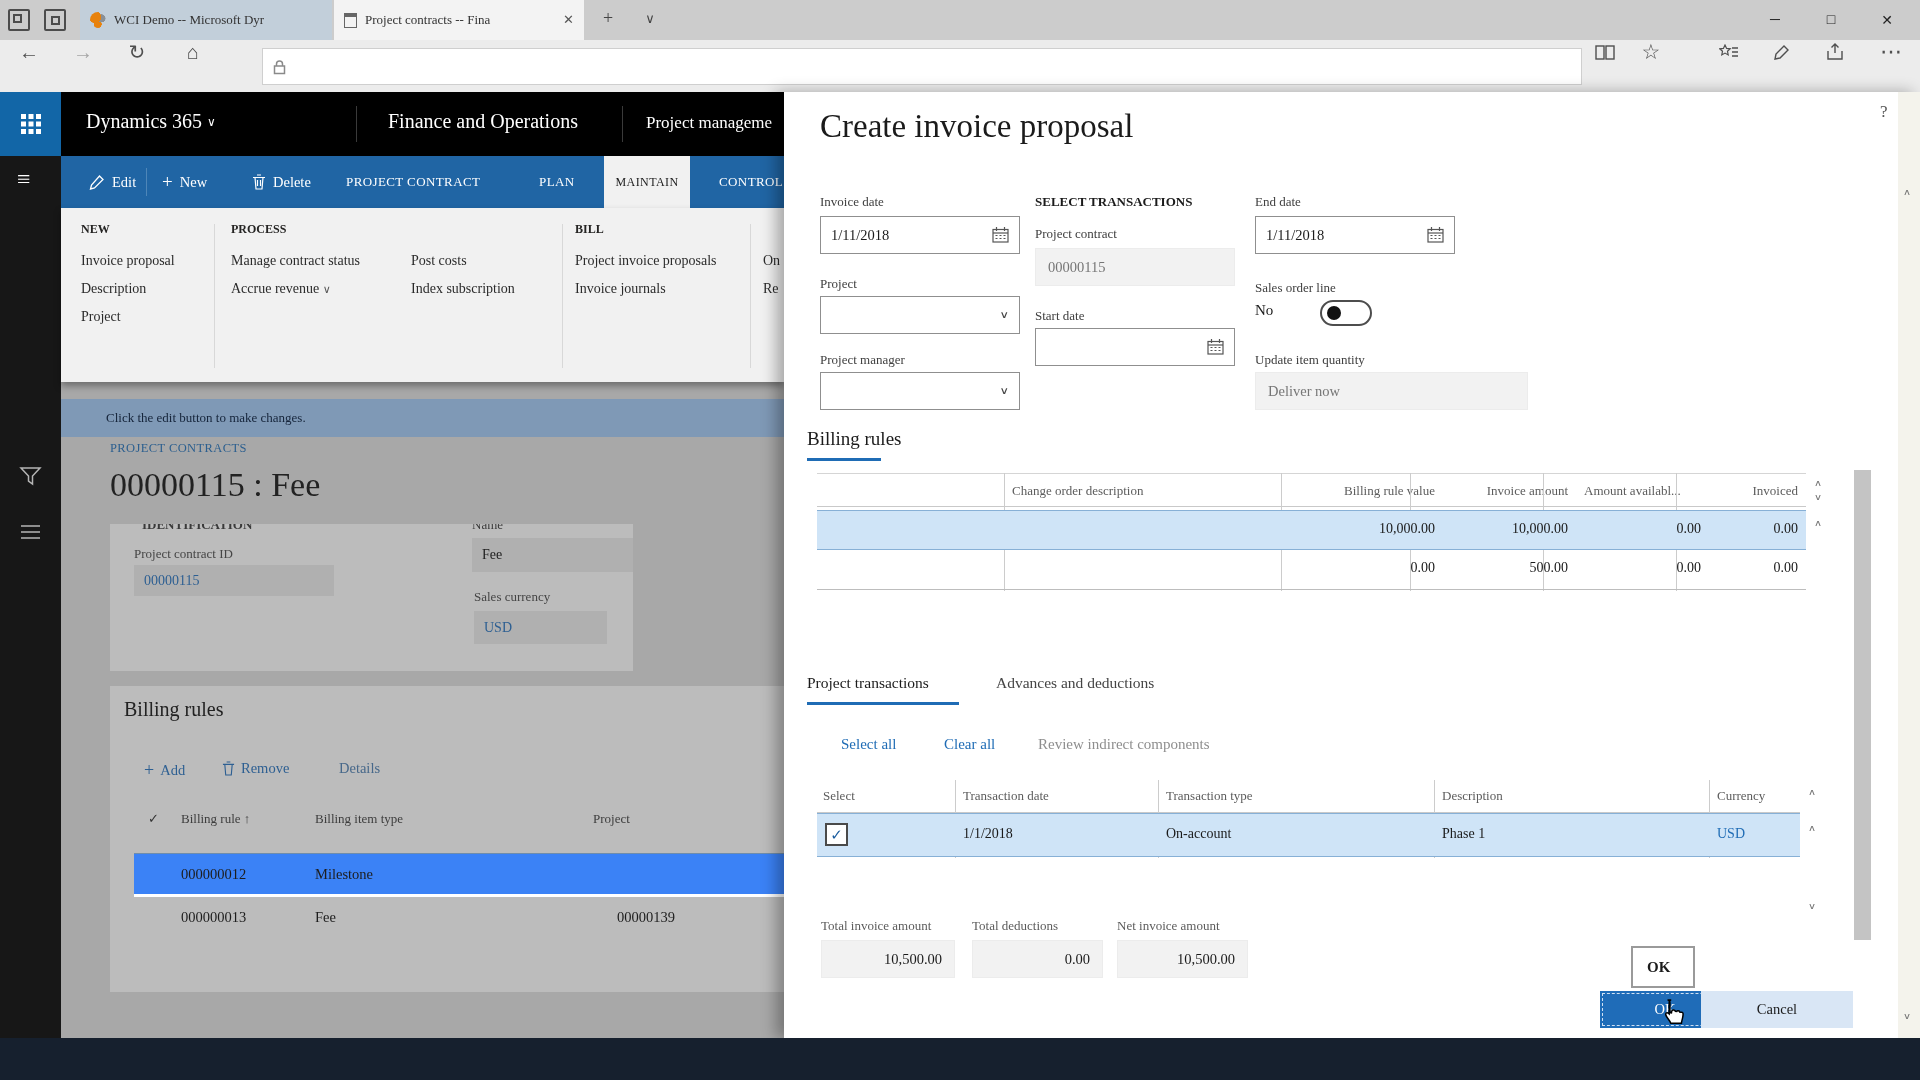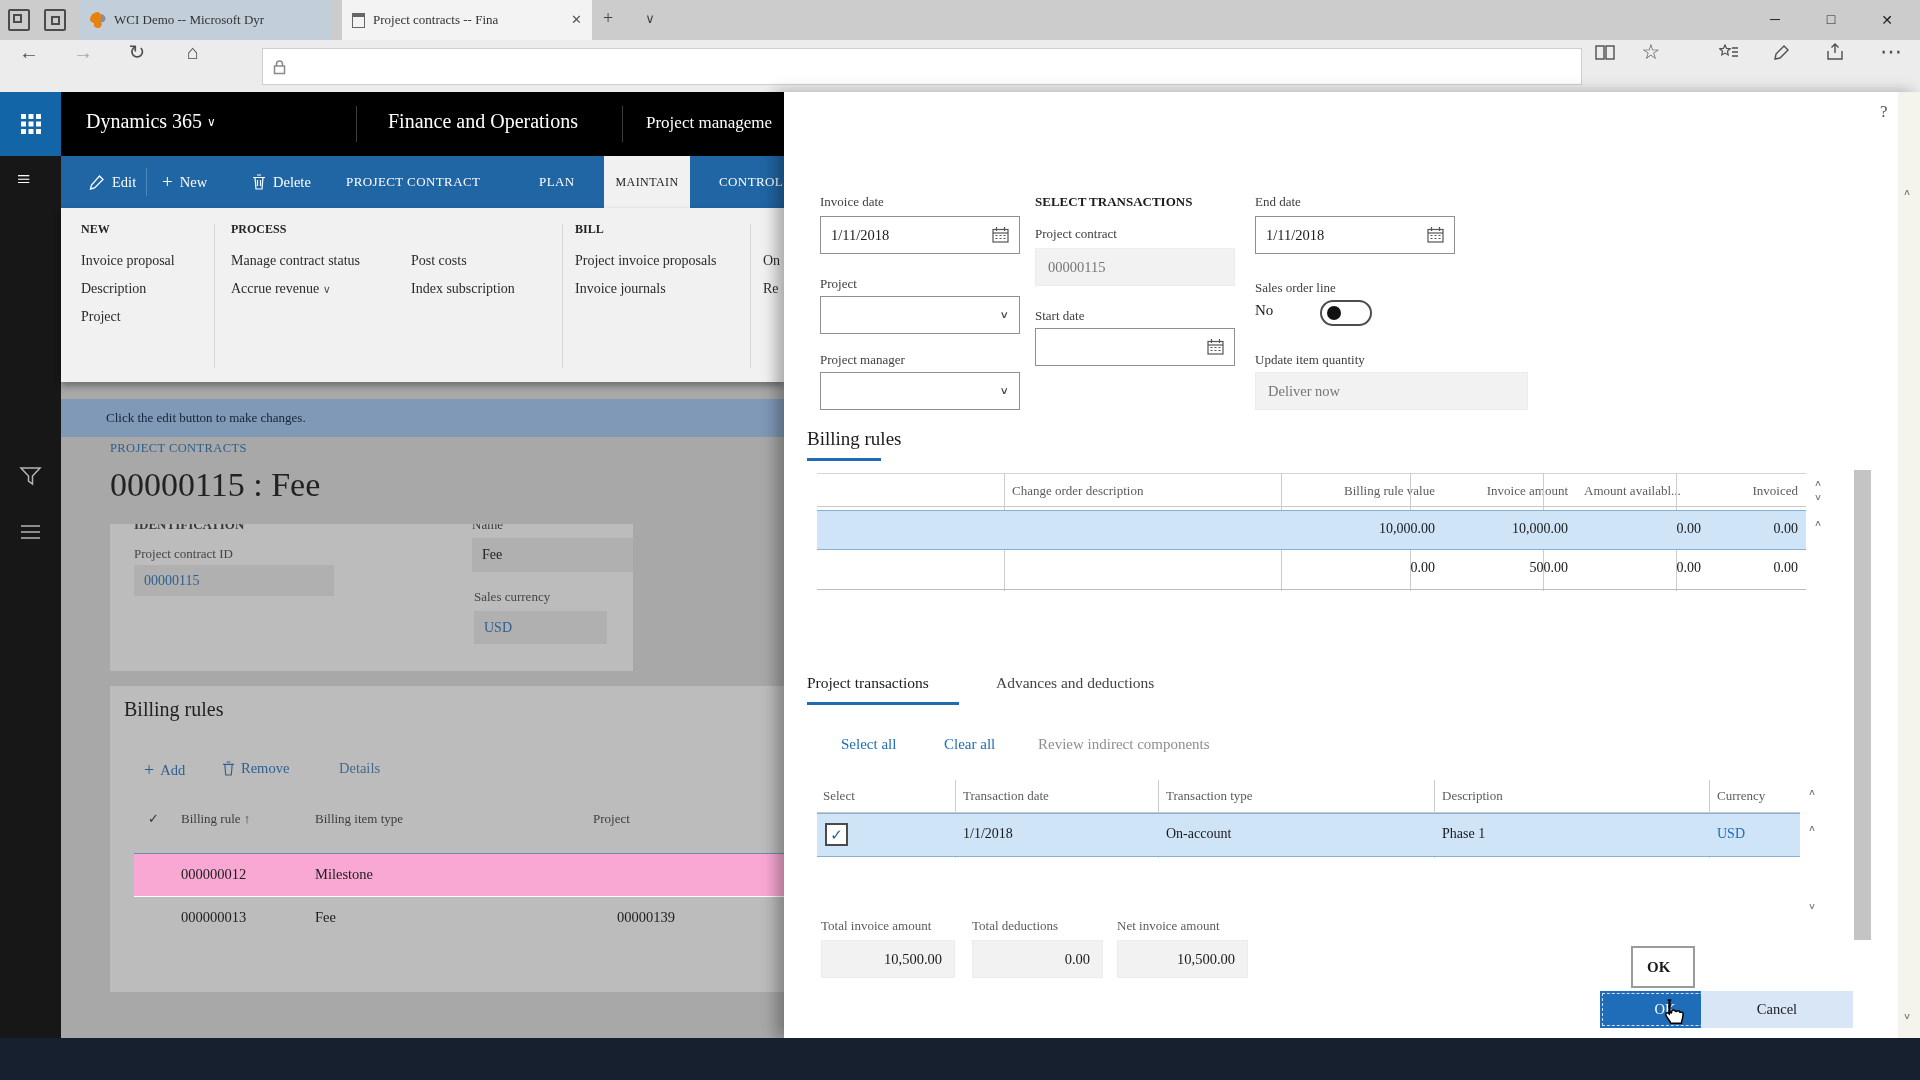--- a/index.html
+++ b/index.html
@@ -4,21 +4,21 @@
 <style>
 *{margin:0;padding:0;box-sizing:border-box}
 body{font-family:"Liberation Sans",sans-serif}
 .screen{position:relative;width:1920px;height:1080px;background:#a8a8a8;overflow:hidden;font-family:Liberation Serif, serif}
 .abs{position:absolute}
 .flex{display:flex;align-items:center}
 
 .tabbar{left:0;top:0;width:1920px;height:40px;background:#cccccc}
 .tab{top:0;height:40px;display:flex;align-items:center;font-size:13px;color:#333;padding:0 10px;cursor:default}
 .tab1{left:80px;width:252px;background:#c2cfda}
-.tab2{left:342px;width:250px;background:#f3f3f3}
+.tab2{left:334px;width:250px;background:#f3f3f3}
 .tabttl{white-space:nowrap;overflow:hidden;flex:1}
 .tbico{width:22px;height:22px;border:2px solid #4c4c4c;border-radius:2px;position:relative}
 .tbico i{position:absolute;left:3px;top:3px;width:9px;height:9px;border:2px solid #4c4c4c}
 .winbtn{top:0;width:46px;height:40px;display:flex;align-items:center;justify-content:center;font-size:14px;color:#222}
 .addr{left:0;top:40px;width:1920px;height:52px;background:#ececec}
 .navg{top:52px;width:34px;height:30px;margin-top:-15px;display:flex;align-items:center;justify-content:center;font-size:20px;color:#4f4f4f}
 .urlbox{left:262px;top:48px;width:1320px;height:37px;background:#fff;border:1px solid #cfcfcf;display:flex;align-items:center;padding:0 10px}
 .urltxt{font-size:14.5px;color:#565656;white-space:nowrap;overflow:hidden}
 
 .appnav{left:0;top:92px;width:1920px;height:64px;background:#000}
@@ -43,21 +43,21 @@
 .pgtitle{left:110px;top:466px;font-size:34px;font-weight:300;color:#222}
 .panel{background:#bcbcbc}
 .lblD{font-size:13px;color:#454545;white-space:nowrap}
 .greybox{background:#b0b0b0;display:flex;align-items:center;padding:0 10px;font-size:14px}
 .clip{height:11px;overflow:hidden}
 .clip span{display:block;margin-top:-7px;font-size:13px;color:#3a3a3a}
 .dimlink{color:#2d5f92}
 .toollink{font-size:14.5px;color:#2d5f92;white-space:nowrap}
 .gh{font-size:13px;color:#3d3d3d;white-space:nowrap}
 .grow{font-size:14.5px;color:#1d1d1d;white-space:nowrap}
-.selrowL{background:#f9a8d4;border-top:1px solid #6f8dac;border-bottom:1px solid #ffffff}
+.selrowL{background:#3b82f6;border-top:1px solid #6f8dac;border-bottom:3px solid #ffffff}
 
 .dialog{left:784px;top:92px;width:1136px;height:946px;background:#fff;box-shadow:-8px 0 14px rgba(0,0,0,.3)}
 .dlbl{font-size:13px;color:#404040;white-space:nowrap}
 .dinp{height:38px;border:1px solid #8f8f8f;background:#fff;display:flex;align-items:center;padding:0 10px;font-size:14.5px;color:#1b1b1b}
 .ddis{height:38px;background:#f2f2f2;border:1px solid #ececec;display:flex;align-items:center;padding:0 12px;font-size:14.5px;color:#767676}
 .chev{margin-left:auto;color:#444;font-size:13px;transform:scaleY(.75)}
 .cal{margin-left:auto}
 .vline{background:#ccc;width:1px}
 .hcell{font-size:13px;color:#5c5c5c;white-space:nowrap}
 .vcell{font-size:14px;color:#1a1a1a;white-space:nowrap}
@@ -218,21 +218,21 @@
     <div class="abs msep" style="left:689px;top:16px"></div>
     <div class="abs mitem" style="left:702px;top:45px">On</div>
     <div class="abs mitem" style="left:702px;top:73px">Re</div>
   </div>
 
   <div class="abs notice">Click the edit button to make changes.</div>
   <div class="abs crumb">PROJECT CONTRACTS</div>
   <div class="abs pgtitle">00000115 : Fee</div>
 
   <div class="abs panel" style="left:110px;top:524px;width:523px;height:147px">
-    <div class="abs clip" style="left:24px;top:0;width:180px">
+    <div class="abs clip" style="left:32px;top:0;width:180px">
         <span style="font-weight:bold">IDENTIFICATION</span>
       </div>
     <div class="abs lblD" style="left:24px;top:22px">Project contract ID</div>
     <div class="abs greybox dimlink" style="left:24px;top:41px;width:200px;height:31px">00000115</div>
     <div class="abs clip" style="left:362px;top:0;width:120px">
         <span>Name</span>
       </div>
     <div class="abs greybox" style="left:362px;top:14px;width:161px;height:34px;color:#1d1d1d">Fee</div>
     <div class="abs lblD" style="left:364px;top:65px">Sales currency</div>
     <div class="abs greybox dimlink" style="left:364px;top:87px;width:133px;height:33px">USD</div>
@@ -260,20 +260,21 @@
       <span class="abs grow" style="left:181px;top:12px">Milestone</span>
     </div>
     <div class="abs" style="left:24px;top:211px;width:650px;height:44px">
       <span class="abs grow" style="left:47px;top:12px">000000013</span>
       <span class="abs grow" style="left:181px;top:12px">Fee</span>
       <span class="abs grow" style="left:483px;top:12px">00000139</span>
     </div>
   </div>
 
   <div class="abs dialog">
+    <div class="abs" style="left:36px;top:16px;font-size:33px;font-weight:300;color:#1b1b1b">Create invoice proposal</div>
     <div class="abs" style="left:1096px;top:10px;font-size:17px;color:#555">?</div>
 
     <div class="abs dlbl" style="left:36px;top:102px">Invoice date</div>
     <div class="abs dinp" style="left:36px;top:124px;width:200px">
       <span>1/11/2018</span>
       <svg class="cal" width="17" height="16" viewBox="0 0 17 16">
           <rect x="1" y="2.5" width="15" height="12.5" fill="none" stroke="#555" stroke-width="1.2"></rect>
           <path d="M1 6h15" stroke="#555" stroke-width="1.2"></path>
           <path d="M4.5 0v4M12.5 0v4" stroke="#555" stroke-width="1.2"></path>
           <path d="M3.5 8.5h2M7.5 8.5h2M11.5 8.5h2M3.5 11.5h2M7.5 11.5h2M11.5 11.5h2" stroke="#555" stroke-width="1"></path>

